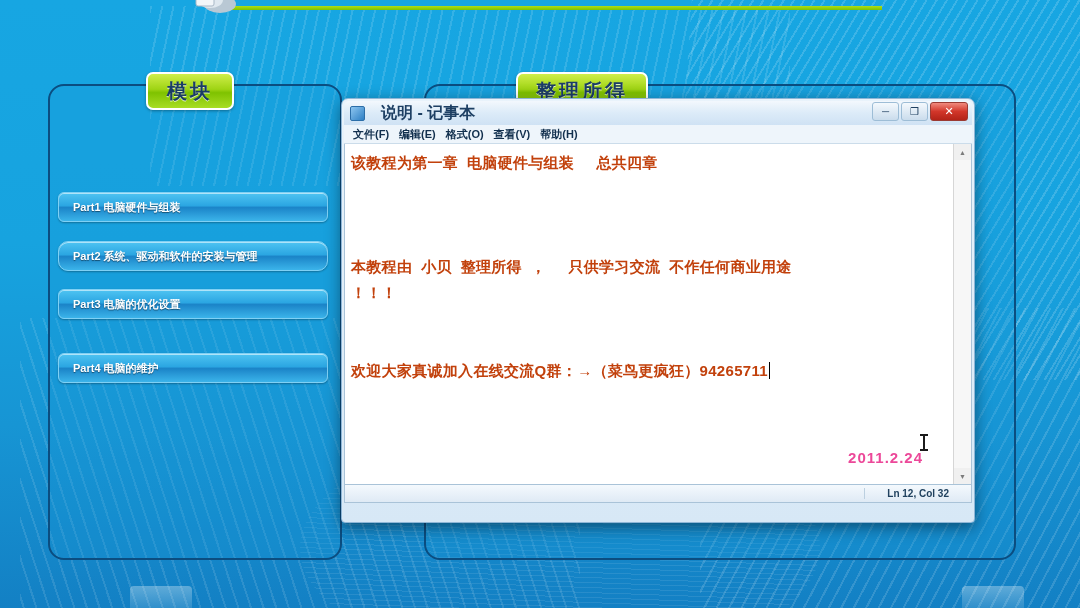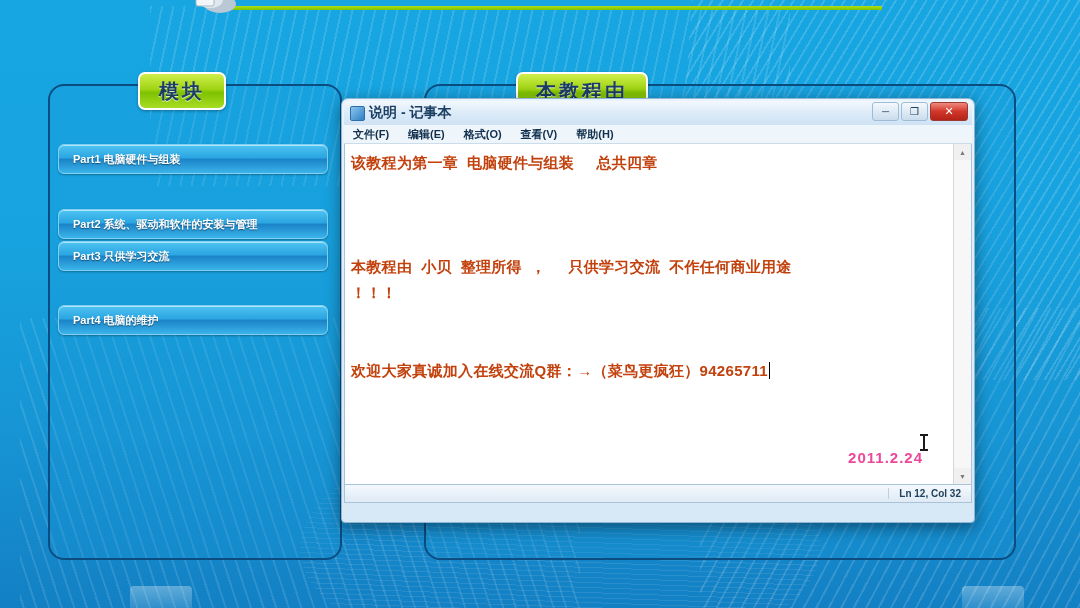--- a/index.html
+++ b/index.html
@@ -71,62 +71,62 @@
   #panel-right{left:424px;top:84px;width:588px;height:472px;}
 
   
   .tab{position:absolute;height:34px;border-radius:7px;
        border:2px solid #ffffff;
        background:linear-gradient(180deg,#cfee4a 0%, #9fd414 45%, #7fc200 55%, #a8dd23 100%);
        box-shadow:0 1px 3px rgba(0,0,0,.35);
        display:flex;align-items:center;justify-content:center;}
   .tab-label{color:#1b3c66;font-weight:bold;font-size:20px;letter-spacing:3px;
        text-shadow:0 1px 0 rgba(255,255,255,.7);}
-  #tab-module{left:138px;top:72px;width:84px;}
+  #tab-module{left:146px;top:72px;width:84px;}
   #tab-chapter{left:516px;top:72px;width:128px;}
 
   
   .side-item{position:absolute;left:58px;width:268px;height:28px;
       border-radius:6px;
       border:1px solid #7fd0f4;
       background:linear-gradient(180deg,#4fc4f2 0%, #2ba6e2 45%, #1b84c8 52%, #3bb4ea 100%);
       box-shadow:inset 0 1px 0 rgba(255,255,255,.55), 0 1px 2px rgba(0,0,0,.3);
-      display:flex;align-items:center;cursor:pointer;overflow:hidden;}
+      display:flex;align-items:center;cursor:pointer;overflow:hidden;margin-top:48px;}
   .side-item .txt{padding-left:14px;color:#ffffff;font-size:11px;font-weight:bold;
       white-space:nowrap;text-shadow:0 1px 1px rgba(0,0,0,.45);}
   #side-1{top:144px;}
-  #side-2{top:209px;}
+  #side-2{top:193px;border-radius:10px;}
   #side-3{top:241px;}
   #side-4{top:305px;}
 
   
   #notepad{position:absolute;left:341px;top:98px;width:634px;height:425px;
       border-radius:7px 7px 4px 4px;
       background:linear-gradient(180deg,#e9f3fb,#d7e8f6);
       border:1px solid #8fb6d6;
       box-shadow:0 4px 16px rgba(0,0,0,.45);
       padding:2px;box-sizing:border-box;}
   #np-titlebar{height:24px;display:flex;align-items:center;
       background:linear-gradient(180deg,#f3f8fd 0%,#dcebf8 50%,#cfe2f4 100%);
       border-radius:5px 5px 0 0;position:relative;}
   #np-icon{width:13px;height:13px;margin-left:6px;flex:0 0 auto;
       background:linear-gradient(135deg,#8ec6f0,#2d7fc4);
       border:1px solid #2c6ea8;border-radius:2px;}
-  #np-title{margin-left:4px;font-size:14px;color:#1d3f63;font-weight:bold;
+  #np-title{margin-left:16px;font-size:16px;color:#1d3f63;font-weight:bold;
       white-space:nowrap;}
   .winbtns{position:absolute;right:4px;top:1px;display:flex;gap:2px;}
   .wbtn{width:25px;height:17px;border:1px solid #9dbdd6;border-radius:3px;
       background:linear-gradient(180deg,#f4f9fd,#cadcec);
       display:flex;align-items:center;justify-content:center;cursor:pointer;}
   .wbtn.close{width:36px;border:1px solid #9b3a33;
       background:linear-gradient(180deg,#f08a7e,#d2362a 50%,#b32318);}
   .wbtn .g{font-size:10px;color:#204060;line-height:1;}
   .wbtn.close .g{color:#fff;font-weight:bold;font-size:11px;}
 
-  #np-menubar{height:18px;display:flex;align-items:center;gap:19px;
+  #np-menubar{height:18px;display:flex;align-items:center;gap:10px;
       padding-left:9px;background:#eef5fb;border-bottom:1px solid #cbdcea;}
   .np-menu{font-size:11px;color:#12304e;font-weight:bold;cursor:pointer;white-space:nowrap;}
 
   #np-body{position:relative;height:341px;background:#ffffff;
       border:1px solid #a9c3d8;border-top:none;box-sizing:border-box;
       display:flex;}
   #np-text{flex:1 1 auto;padding:6px 10px 0 6px;overflow:hidden;position:relative;}
   .tline{font-family:"Liberation Sans","DejaVu Sans",sans-serif;
       font-size:15px;font-weight:bold;color:#c2410c;white-space:pre;
       line-height:26px;letter-spacing:0.3px;}
@@ -147,21 +147,21 @@
       justify-content:space-between;cursor:pointer;}
   .sb-arrow{height:16px;display:flex;align-items:center;justify-content:center;
       font-size:7px;color:#7a7a7a;background:#f0f0f0;}
   #sb-track{flex:1 1 auto;background:#f7f7f7;}
 
   #np-status{height:18px;background:linear-gradient(180deg,#f4f9fd,#dfeaf5);
       border:1px solid #a9c3d8;border-top:none;
       display:flex;align-items:center;justify-content:flex-end;
       box-sizing:border-box;}
   #np-status .cell{font-size:10px;color:#21425f;font-weight:bold;
-      padding:0 10px;border-left:1px solid #bcd0e0;white-space:nowrap;}
+      padding:0 22px;border-left:1px solid #bcd0e0;white-space:nowrap;}
 </style>
 </head>
 <body>
 
 <div id="bg">
   <div class="streaks streak-tr"></div>
   <div class="streaks streak-tl"></div>
   <div class="streaks streak-bl"></div>
   <div class="streaks streak-br"></div>
   <div class="wave"></div>
@@ -179,31 +179,31 @@
 <div class="chip" id="chip-left"></div>
 <div class="chip" id="chip-right"></div>
 
 <div class="panel" id="panel-left"></div>
 <div class="panel" id="panel-right"></div>
 
 <div class="tab" id="tab-module">
   <span class="tab-label">模块</span>
 </div>
 <div class="tab" id="tab-chapter">
-  <span class="tab-label">本教程由</span>
+  <span class="tab-label">整理所得</span>
 </div>
 
 <div class="side-item" id="side-1">
   <span class="txt">Part1  电脑硬件与组装</span>
 </div>
 <div class="side-item" id="side-2">
   <span class="txt">Part2  系统、驱动和软件的安装与管理</span>
 </div>
 <div class="side-item" id="side-3">
-  <span class="txt">Part3  只供学习交流</span>
+  <span class="txt">Part3  电脑的优化设置</span>
 </div>
 <div class="side-item" id="side-4">
   <span class="txt">Part4  电脑的维护</span>
 </div>
 
 <div id="notepad">
 
   <div id="np-titlebar">
     <div id="np-icon"></div>
     <div id="np-title">说明 - 记事本</div>

